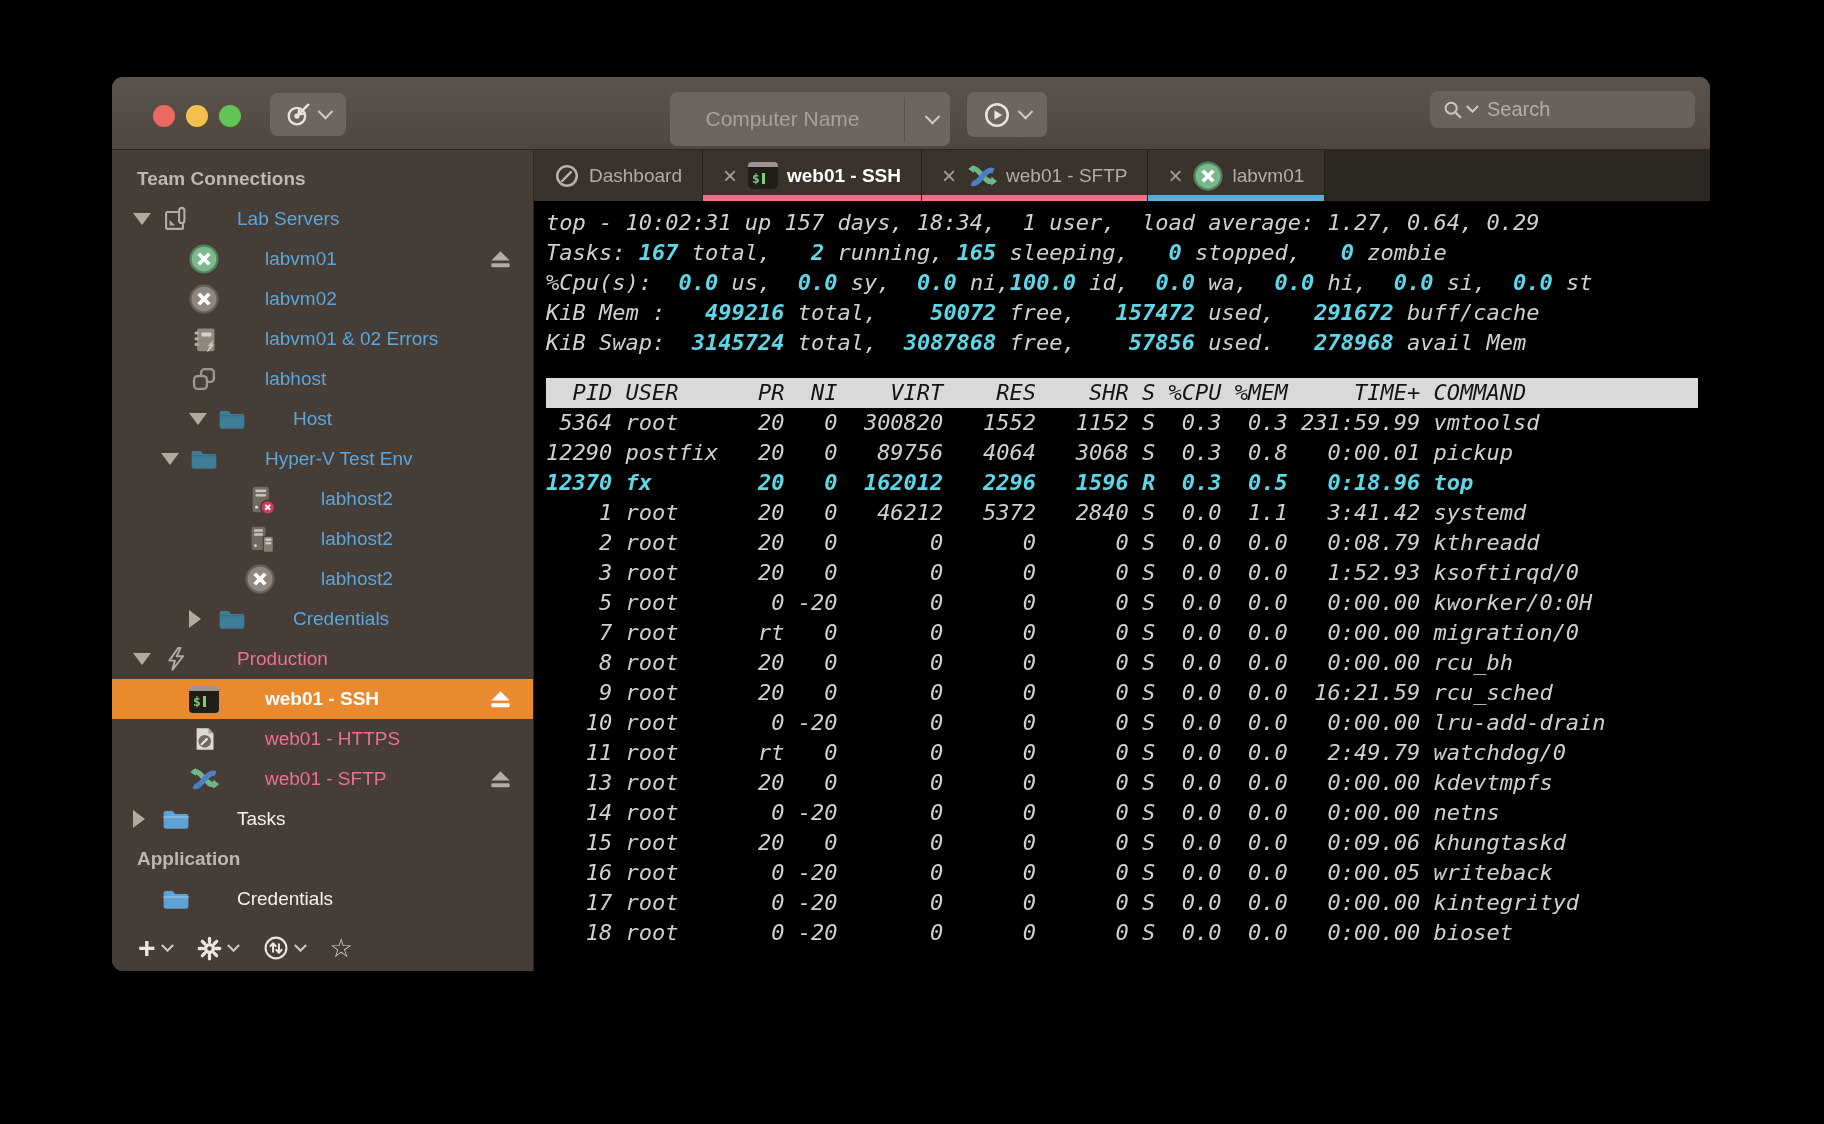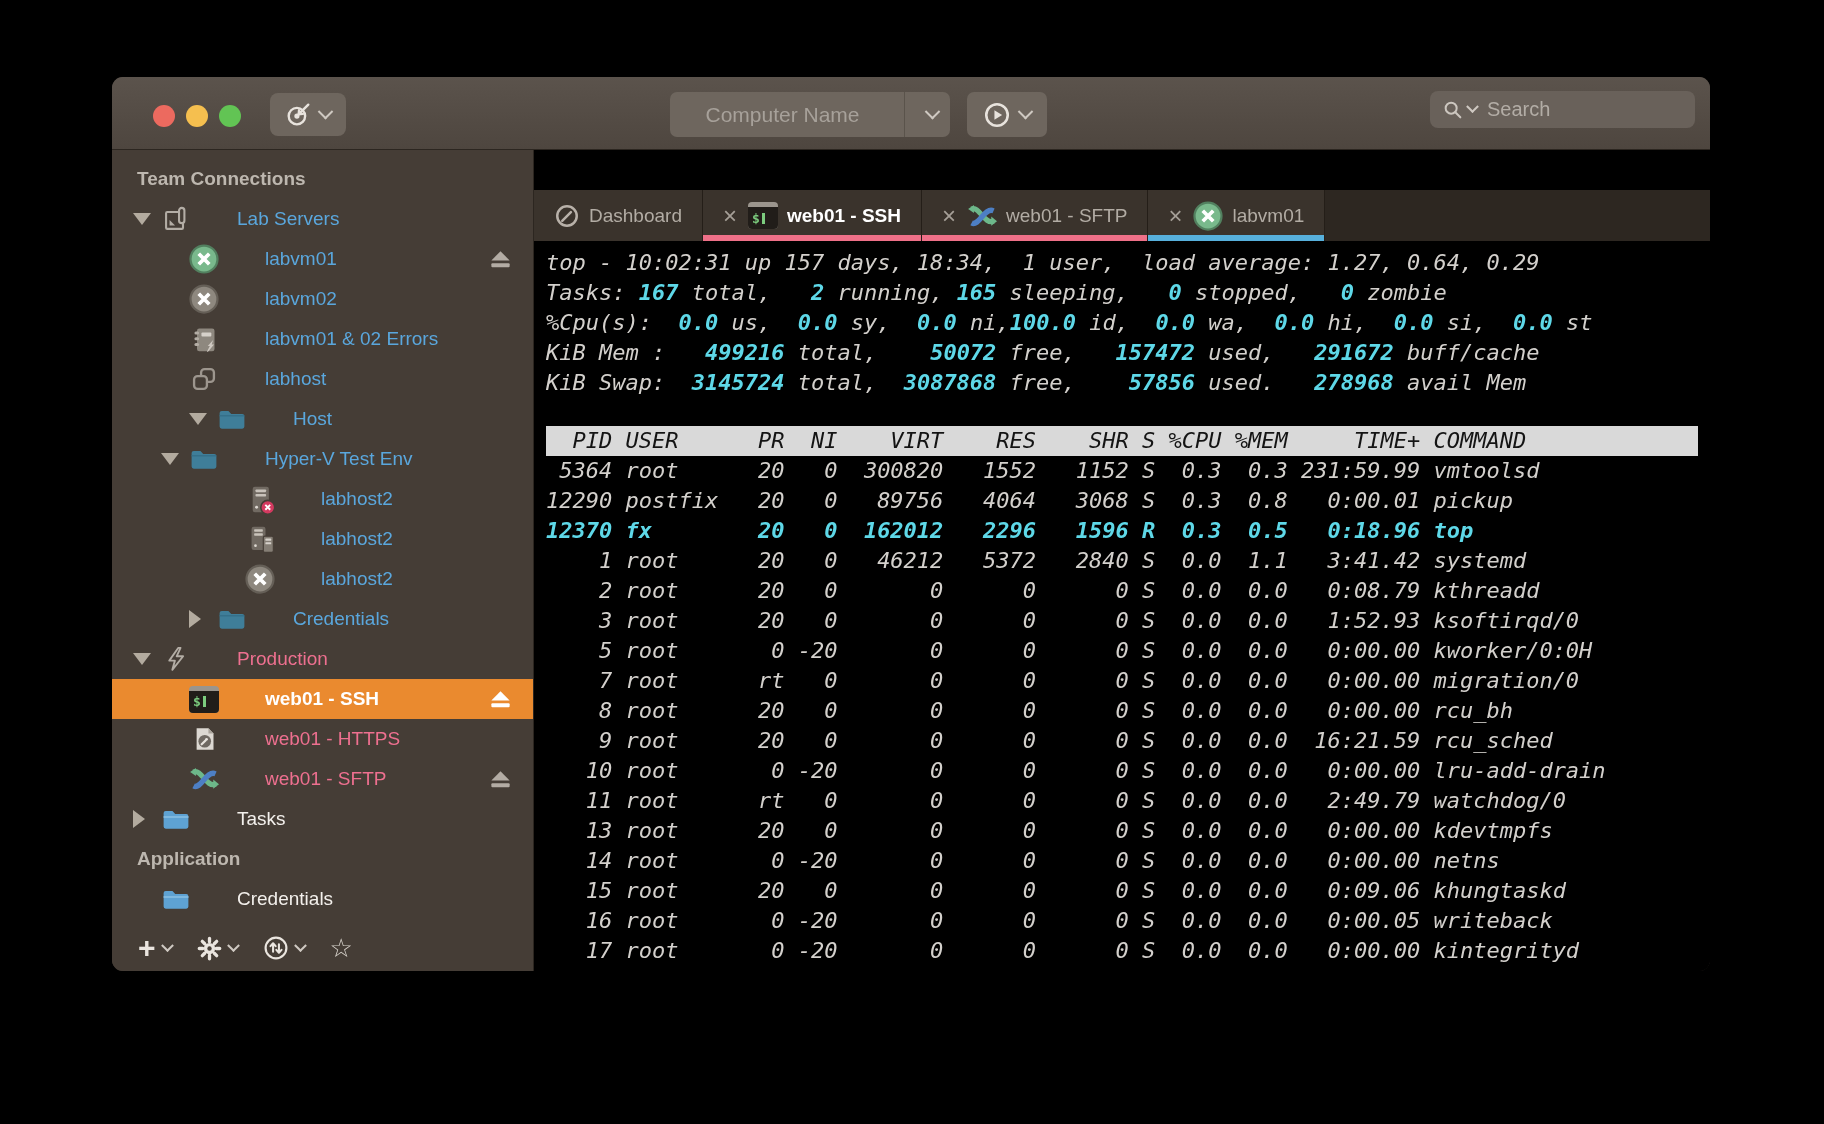--- a/index.html
+++ b/index.html
@@ -12,21 +12,21 @@
   .titlebar{position:relative;height:72px;
             background:linear-gradient(#5b534c,#4e463f);
             border-bottom:1px solid #2c2620;}
   .light{position:absolute;top:28px;width:22px;height:22px;border-radius:50%;}
   .light.red{left:41px;background:#ec6a5f;}
   .light.yellow{left:74px;background:#f5bf4f;}
   .light.green{left:107px;background:#62c454;}
   .tb-btn{position:absolute;background:#6e665e;border-radius:8px;
           display:flex;align-items:center;justify-content:center;gap:9px;}
   .connect-btn{left:158px;top:16px;width:76px;height:43px;}
-  .combo{left:558px;top:15px;width:280px;height:45px;border-radius:7px;}
+  .combo{left:558px;top:15px;width:280px;height:54px;border-radius:7px;}
   .combo .combo-label{flex:1;text-align:center;color:#a7a19a;font-size:21px;}
   .combo .divider{width:1px;height:45px;background:#5a534b;}
   .combo .chev-cell{width:36px;display:flex;justify-content:center;}
   .play-btn{left:855px;top:15px;width:80px;height:45px;border-radius:7px;}
   .search{position:absolute;left:1318px;top:14px;width:265px;height:37px;
           background:#69615a;border-radius:8px;display:flex;align-items:center;
           padding-left:12px;box-sizing:border-box;gap:4px;}
   .search .ph{color:#b3ada6;font-size:20px;margin-left:6px;}
   .chev{width:9px;height:9px;border-right:2.4px solid #cfc9c2;
         border-bottom:2.4px solid #cfc9c2;transform:rotate(45deg) translate(-2px,-2px);}
@@ -60,35 +60,35 @@
                  padding-left:4px;color:#7ccc7e;
                  font:bold 13px "DejaVu Sans Mono",monospace;}
   .term-ico .cur{display:inline-block;width:3px;height:11px;background:#7ccc7e;margin-left:2px;}
   .side-toolbar{position:absolute;left:0;right:0;bottom:0;height:46px;
                 display:flex;align-items:center;padding-left:26px;gap:9px;}
   .side-toolbar .grp{display:flex;align-items:center;gap:7px;margin-right:16px;}
   .plus-glyph{color:#eae5df;font-size:30px;font-weight:bold;line-height:22px;}
   .star-glyph{color:#d9d4cd;font-size:26px;line-height:26px;}
   
   .main{flex:1;display:flex;flex-direction:column;background:#000;min-width:0;}
-  .tabbar{height:51px;background:#2d2721;display:flex;margin-top:40px;}
+  .tabbar{height:51px;background:#2d2721;display:flex;}
   .tab{position:relative;display:flex;align-items:center;gap:9px;
        padding:0 20px;background:#3a332c;border-right:1px solid #241e18;
        box-sizing:border-box;}
   .tab .tlabel{font-size:19px;color:#b2aca4;white-space:nowrap;}
   .tab.active .tlabel{color:#fff;font-weight:bold;}
   .tab .underline{position:absolute;left:0;right:0;bottom:0;height:6px;}
   .tab .closex{color:#a59f97;font-size:24px;line-height:24px;margin-right:2px;}
   
   .terminal{flex:1;background:#000;color:#d3d0cc;
             font-family:"DejaVu Sans Mono",monospace;font-size:22px;
             padding:7px 0 0 12px;overflow:hidden;font-style:italic;}
   .tline{height:30px;line-height:30px;white-space:pre;}
   .hl{color:#5ed8e8;font-weight:bold;}
-  .ptable{margin-top:28px;}
+  .ptable{margin-top:20px;}
   .phead-bg{background:#d9d9d9;color:#141414;display:inline-block;white-space:pre;}
   .row-hl{color:#5ed8e8;font-weight:bold;}
 </style>
 </head>
 <body>
 
 <div class="window">
 
   <div class="titlebar">
     <span class="light red"></span>

